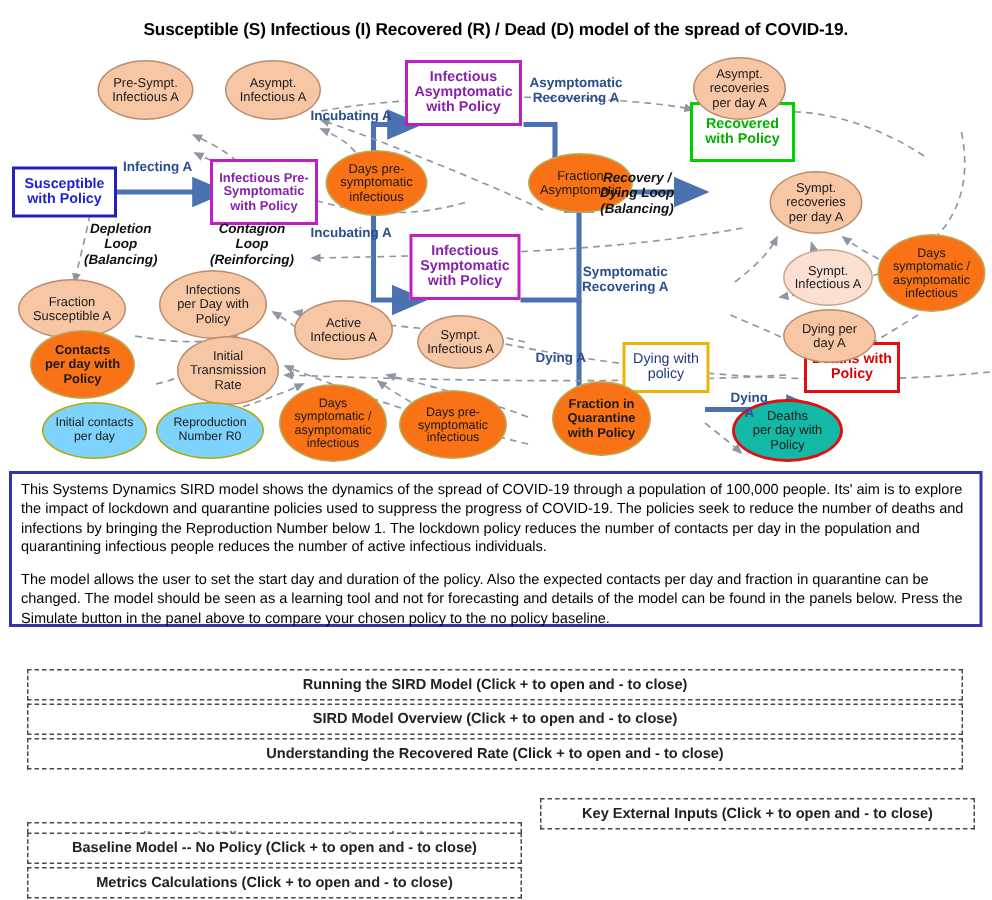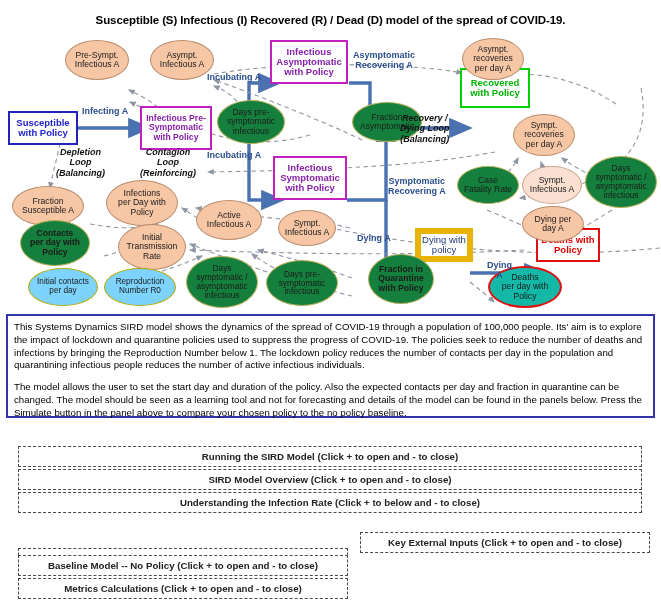--- a/index.html
+++ b/index.html
@@ -61,33 +61,33 @@
   .box {
     background: #ffffff;
     border: 2px solid #2222bb;
     font-size: 9.5px;
     font-weight: bold;
     color: #2222cc;
   }
   .box.purple  { border-color: #c020c0; color: #8822aa; }
   .box.green   { border-color: #00d000; color: #00b000; }
   .box.red     { border-color: #e01010; color: #dd0000; }
-  .box.plain   { border: 6px solid #eab308; color: #223a7a; font-weight: normal; font-size: 9.5px; }
+  .box.plain   { border: 2px solid #eab308; color: #223a7a; font-weight: normal; font-size: 9.5px; }
 
   
   .ell {
     border-radius: 50%;
     font-size: 8.6px;
     color: #1a1a1a;
     border: 1px solid #b08a6a;
     background: #f7c8a8;
   }
   .ell.peach     { background: #f6c6a5; border-color: #b98d6d; }
   .ell.peachpale { background: #fbe0d2; border-color: #c9a48e; }
-  .ell.yellpale  { background: #15803d; border-color: #b5ae5a; }
+  .ell.yellpale  { background: #f97316; border-color: #b5ae5a; }
   .ell.yellow    { background: #7dd3fc; border-color: #b3a800; }
   .ell.redout    { background: #14b8a6; border: 2px solid #e01010; color: #1a1a1a; }
 
   .ell.bold { font-weight: bold; }
 
   
   .flowlab {
     position: absolute;
     font-size: 9px;
     font-weight: bold;
@@ -282,23 +282,20 @@
   </div>
 
   <div class="node ell yellpale" style="left:217px; top:72px; width:68px; height:44px;">
     <span>Days pre-<br>symptomatic<br>infectious</span>
   </div>
 
   <div class="node ell yellpale" style="left:352px; top:74px; width:70px; height:40px;">
     <span>Fraction<br>Asymptomatic</span>
   </div>
 
-  <div class="node ell yellpale" style="left:457px; top:138px; width:62px; height:38px;">
-    <span>Case<br>Fatality Rate</span>
-  </div>
 
   <div class="node ell peachpale" style="left:522px; top:138px; width:60px; height:38px;">
     <span>Sympt.<br>Infectious A</span>
   </div>
 
   <div class="node ell yellpale" style="left:585px; top:128px; width:72px; height:52px; font-size:8.3px;">
     <span>Days<br>symptomatic /<br>asymptomatic<br>infectious</span>
   </div>
 
   <div class="node ell peach" style="left:522px; top:178px; width:62px; height:36px;">
@@ -383,21 +380,21 @@
 
 <div id="description-panel">
   <p>This Systems Dynamics SIRD model shows the dynamics of the spread of COVID-19 through a population of 100,000 people. Its' aim is to explore the impact of lockdown and quarantine policies used to suppress the progress of COVID-19. The policies seek to reduce the number of deaths and infections by bringing the Reproduction Number below 1. The lockdown policy reduces the number of contacts per day in the population and quarantining infectious people reduces the number of active infectious individuals.</p>
   <p>The model allows the user to set the start day and duration of the policy. Also the expected contacts per day and fraction in quarantine can be changed. The model should be seen as a learning tool and not for forecasting and details of the model can be found in the panels below. Press the Simulate button in the panel above to compare your chosen policy to the no policy baseline.</p>
 </div>
 
 <div class="acc" style="left:18px; top:446px; width:624px; height:21px;">Running the SIRD Model (Click + to open and - to close)</div>
 
 <div class="acc" style="left:18px; top:469px; width:624px; height:21px;">SIRD Model Overview (Click + to open and - to close)</div>
 
-<div class="acc" style="left:18px; top:492px; width:624px; height:21px;">Understanding the Infection Rate (Click + to below and - to close)</div>
+<div class="acc" style="left:18px; top:492px; width:624px; height:21px;">Understanding the Recovered Rate (Click + to open and - to close)</div>
 
 <div class="acc" style="left:18px; top:532px; width:330px; height:21px;margin-top:16px;">Policy Logic (Click + to open and - to close)</div>
 
 <div class="acc" style="left:360px; top:532px; width:290px; height:21px;">Key External Inputs (Click + to open and - to close)</div>
 
 <div class="acc" style="left:18px; top:555px; width:330px; height:21px;">Baseline Model -- No Policy (Click + to open and - to close)</div>
 
 <div class="acc" style="left:18px; top:578px; width:330px; height:21px;text-align:center;">Metrics Calculations (Click + to open and - to close)</div>
 
 </body></html>

